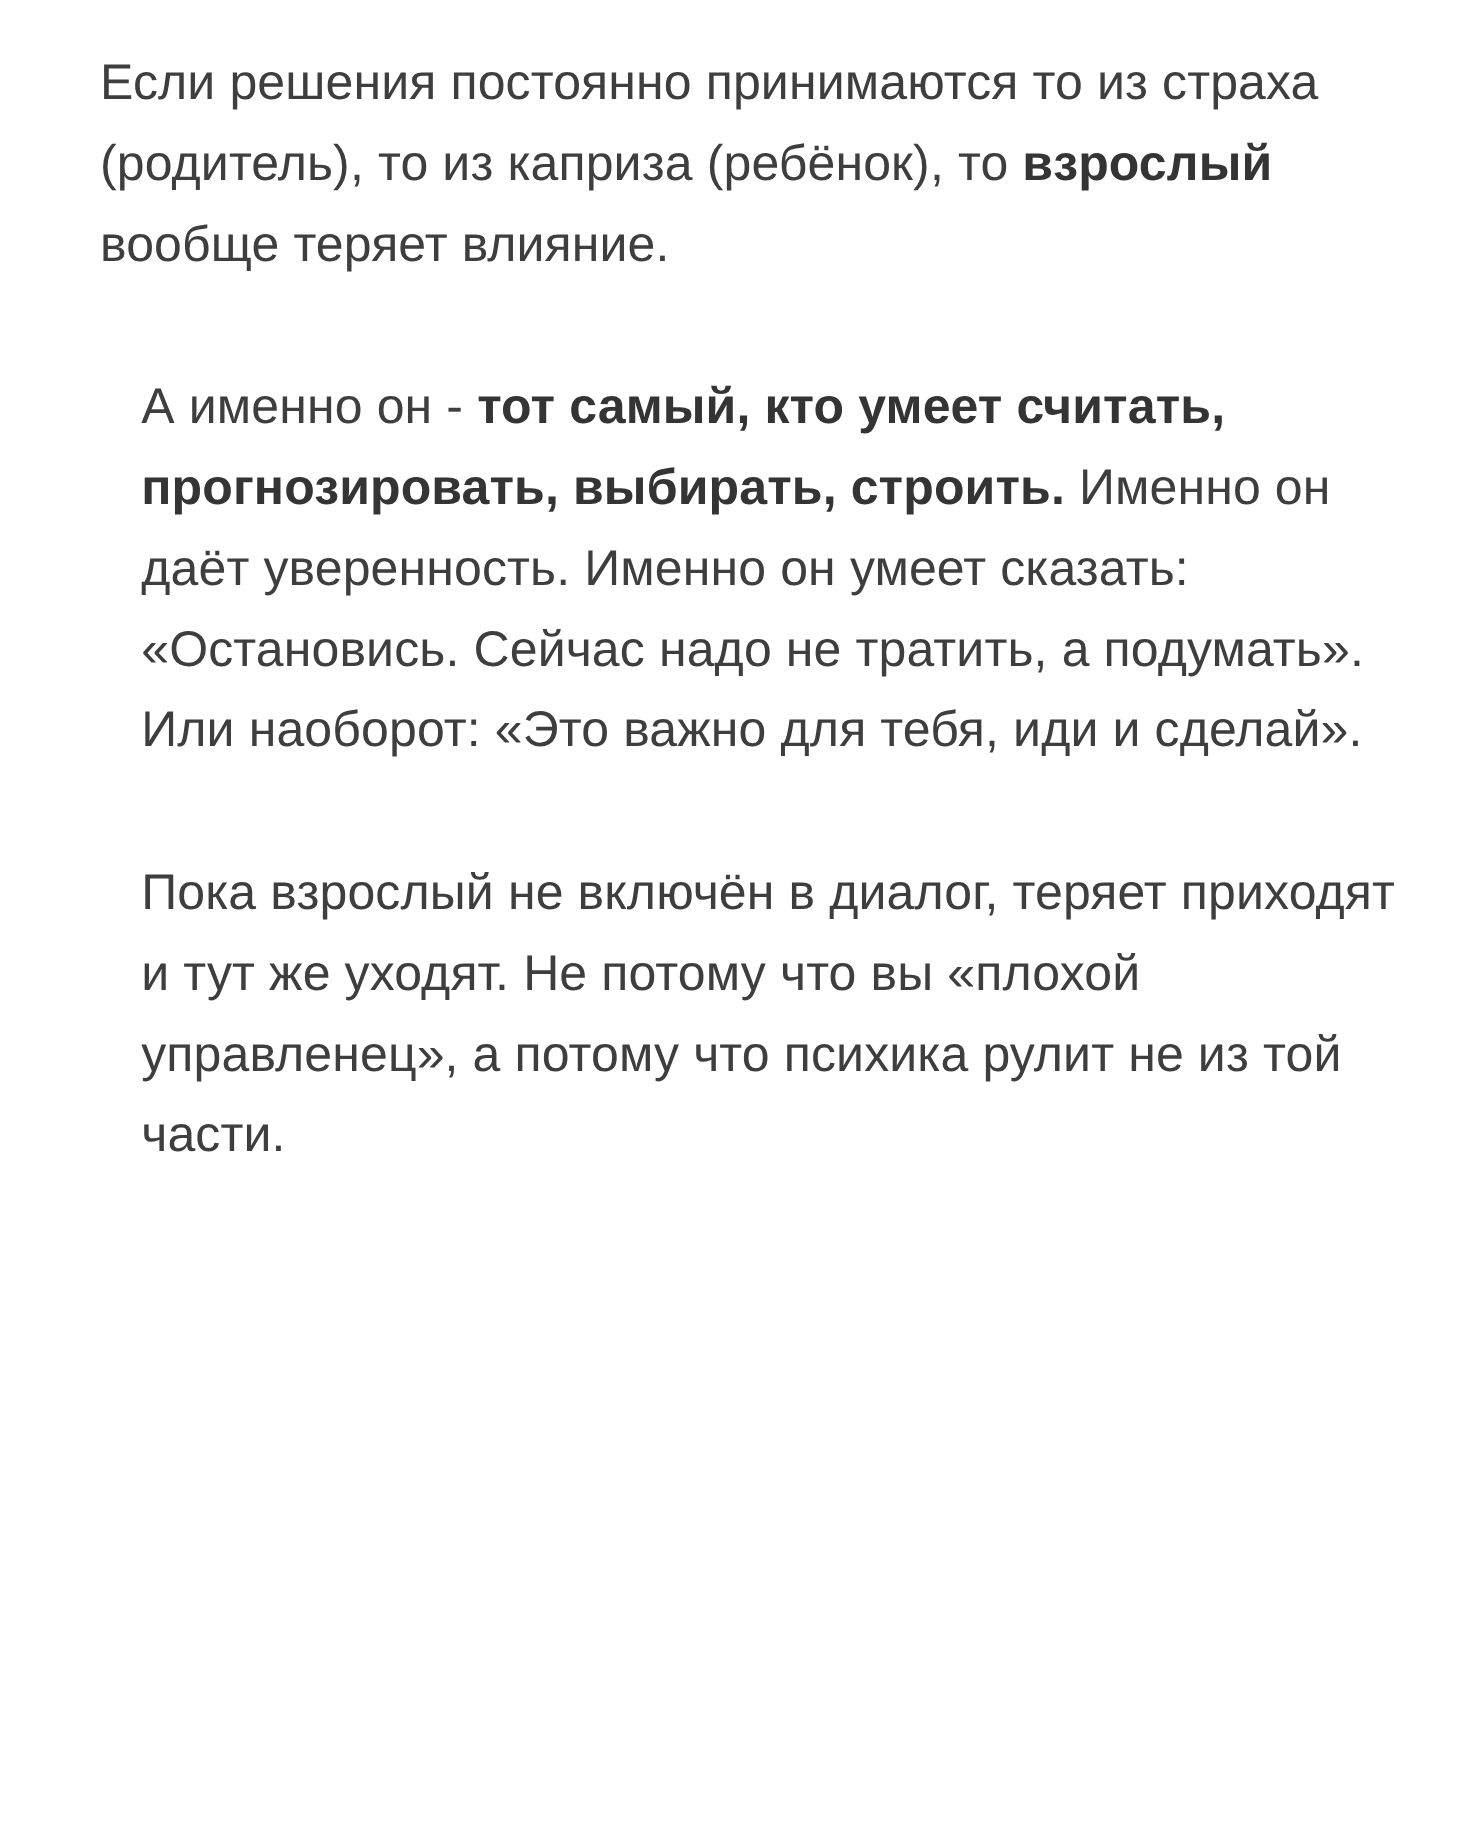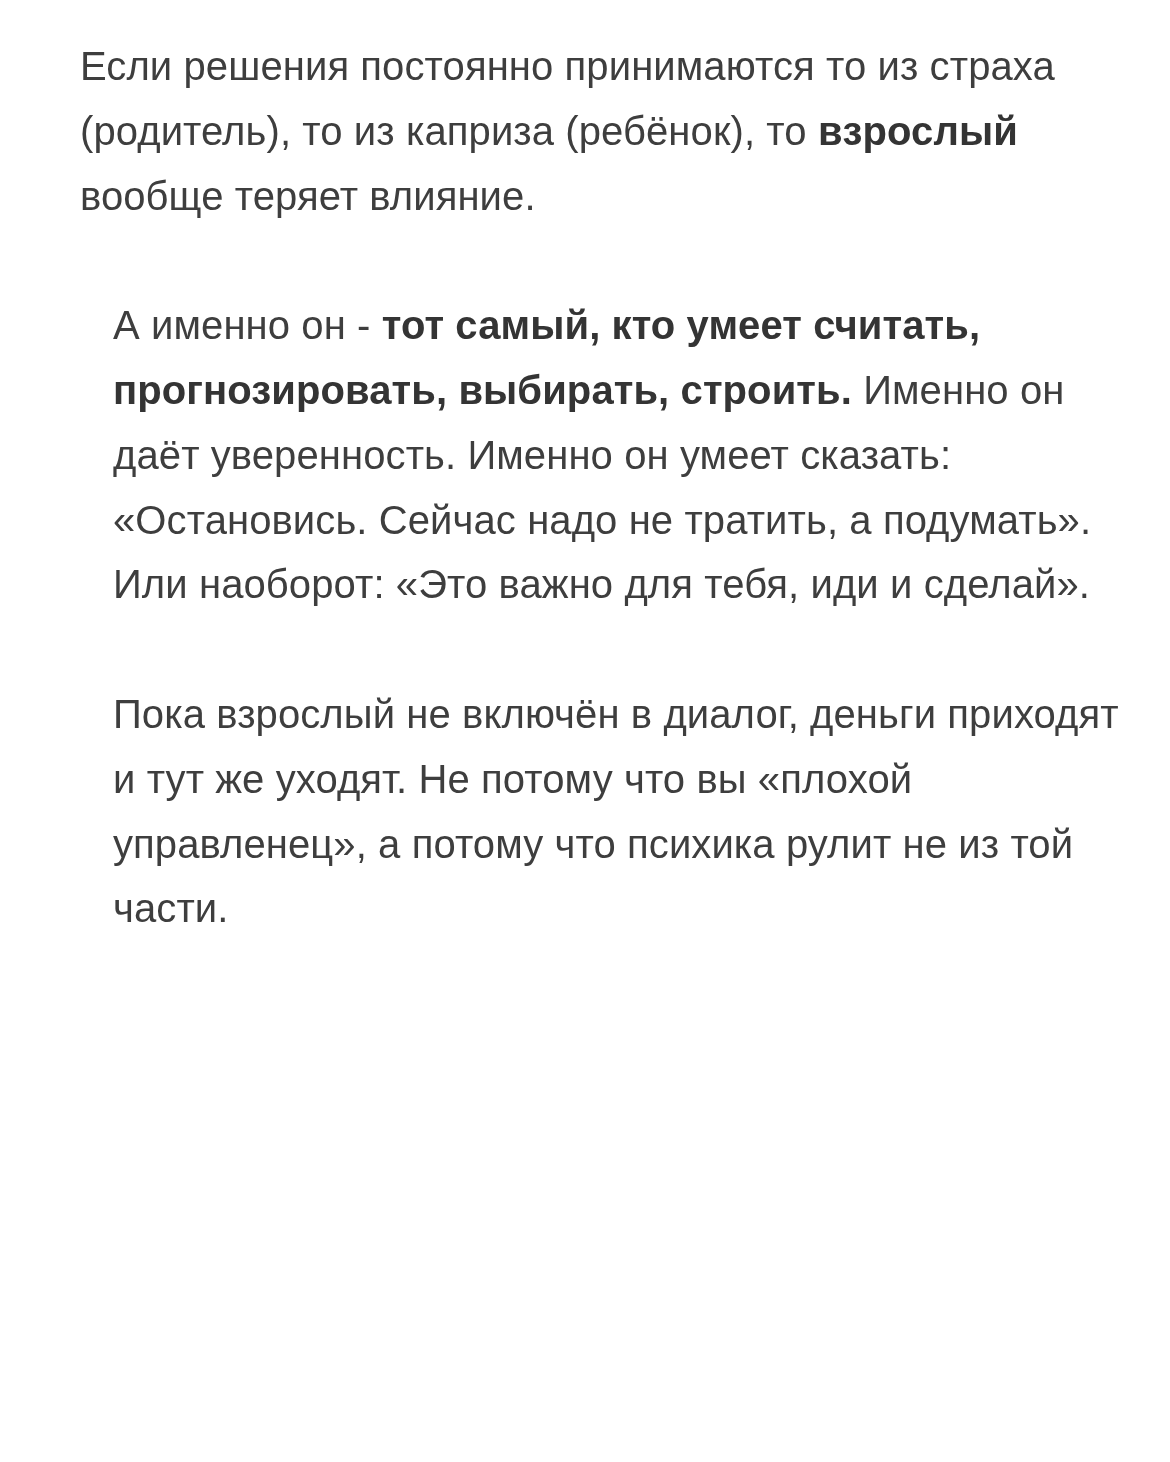--- a/index.html
+++ b/index.html
@@ -40,15 +40,15 @@
 <body>
 
 <div class="article">
   <p class="para">
     <span>Если решения постоянно принимаются то из страха (родитель), то из каприза (ребёнок), то </span><b>взрослый</b><span> вообще теряет влияние.</span>
   </p>
   <p class="para">
     <span>А именно он - </span><b>тот самый, кто умеет считать, прогнозировать, выбирать, строить.</b><span> Именно он даёт уверенность. Именно он умеет сказать: «Остановись. Сейчас надо не тратить, а подумать». Или наоборот: «Это важно для тебя, иди и сделай».</span>
   </p>
   <p class="para">
-    <span>Пока взрослый не включён в диалог, деньги приходят и тут же уходят. Не потому что вы «плохой управленец», а потому что психика рулит не из той части.</span>
+    <span>Пока взрослый не включён в диалог, теряет приходят и тут же уходят. Не потому что вы «плохой управленец», а потому что психика рулит не из той части.</span>
   </p>
 </div>
 
 </body></html>

